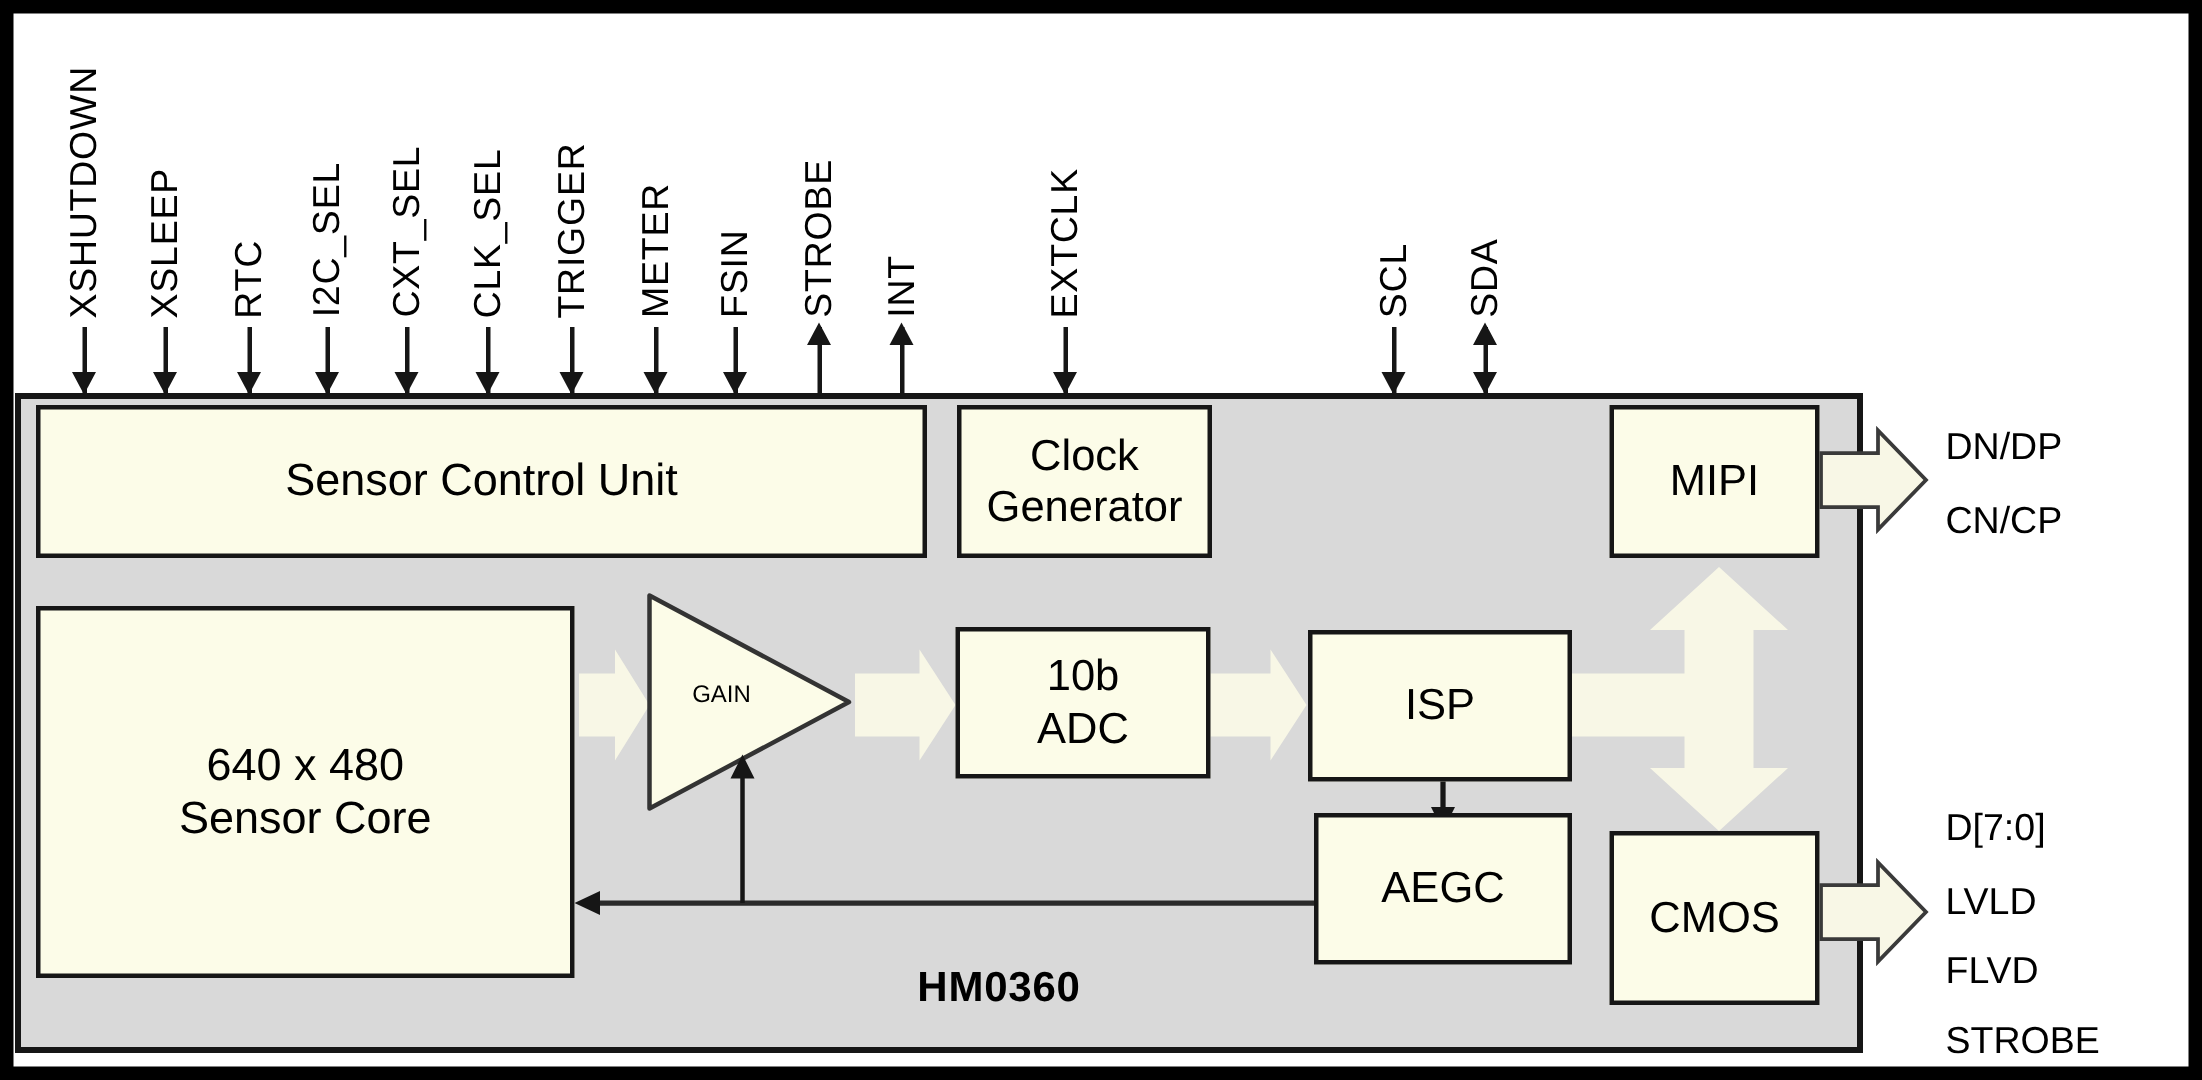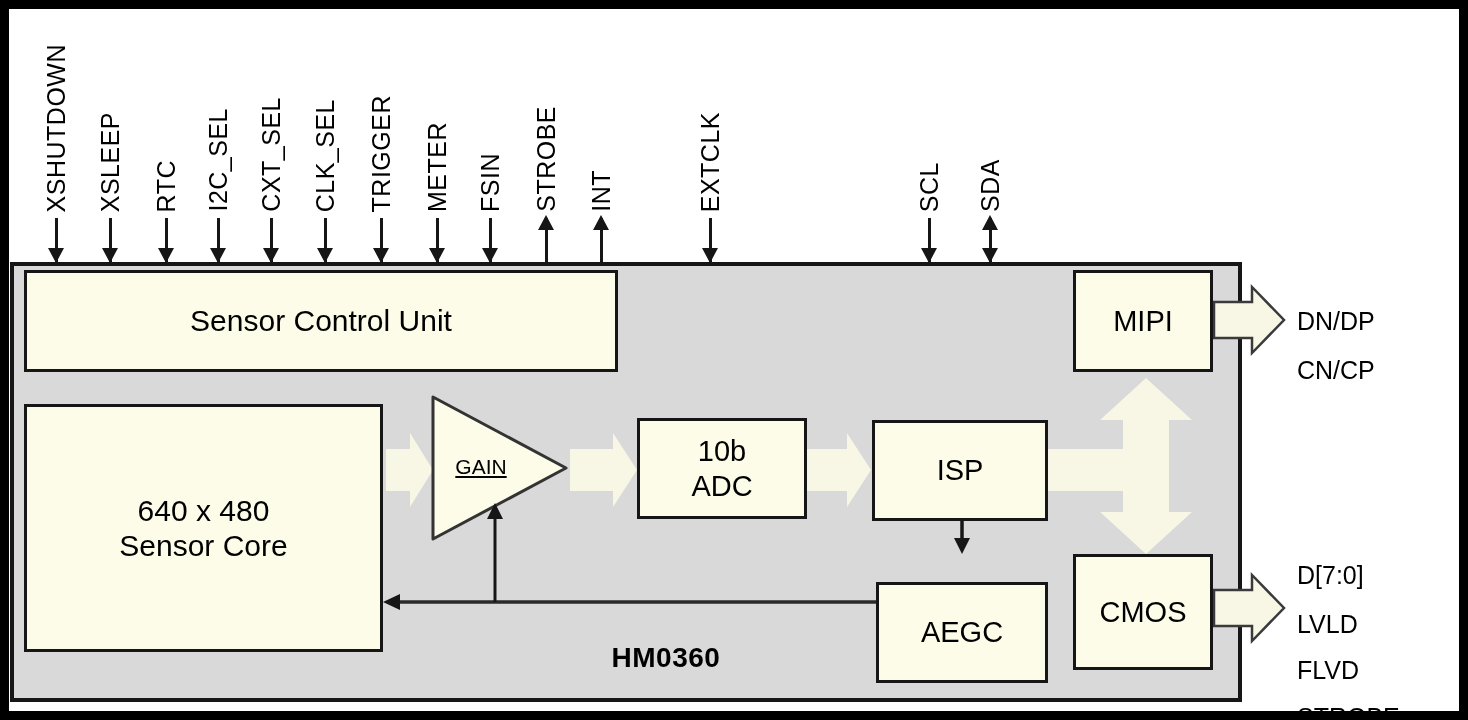--- a/index.html
+++ b/index.html
@@ -24,25 +24,25 @@
     display:flex;align-items:center;justify-content:center;text-align:center;
     font-size:29px;line-height:1.18;white-space:pre-line;z-index:3;
   }
   .blk-scu{left:24px;top:270px;width:594px;height:102px;font-size:30px;}
   .blk-clock{left:638px;top:270px;width:170px;height:102px;}
   .blk-serial{left:876px;top:270px;width:166px;height:102px;}
   .blk-mipi{left:1073px;top:270px;width:140px;height:102px;}
   .blk-core{left:24px;top:404px;width:359px;height:248px;font-size:30px;}
   .blk-adc{left:637px;top:418px;width:170px;height:101px;}
   .blk-isp{left:872px;top:420px;width:176px;height:101px;}
-  .blk-aegc{left:876px;top:582px;width:172px;height:101px;}
+  .blk-aegc{left:876px;top:542px;width:172px;height:101px;}
   .blk-cmos{left:1073px;top:554px;width:140px;height:116px;}
   .gain-label{
     position:absolute;left:433px;top:455px;width:96px;text-align:center;
-    font-size:21px;z-index:4;text-decoration:underline;
+    font-size:16px;z-index:4;
   }
   .chip-name{
     position:absolute;left:566px;top:642px;width:200px;text-align:center;
     font-size:28px;font-weight:bold;z-index:4;letter-spacing:0.5px;
   }
   
   .pin{position:absolute;top:218px;height:44px;width:0;z-index:5;}
   .pin-line{position:absolute;left:-1.5px;top:0;bottom:0;width:3px;background:#161616;}
   .pin-label{
     position:absolute;bottom:50px;left:-15px;width:30px;
@@ -54,21 +54,21 @@
     border-left:8px solid transparent;border-right:8px solid transparent;
     border-top:15px solid #161616;
   }
   .head-up{
     position:absolute;top:-3px;left:-8px;width:0;height:0;
     border-left:8px solid transparent;border-right:8px solid transparent;
     border-bottom:15px solid #161616;
   }
   
   .out-label{
-    position:absolute;left:1297px;height:30px;font-size:25px;z-index:5;white-space:nowrap;margin-top:23px;
+    position:absolute;left:1297px;height:30px;font-size:25px;z-index:5;white-space:nowrap;
   }
 </style>
 </head>
 <body>
 
 <div class="canvas">
 
   <div class="outer-frame"></div>
 
   <div class="chip"></div>
@@ -88,20 +88,22 @@
 
     <line x1="962" y1="519" x2="962" y2="540" stroke="#161616" stroke-width="3.5"></line>
     <polygon points="954,538 970,538 962,554" fill="#161616"></polygon>
     <line x1="876" y1="602" x2="399" y2="602" stroke="#2a2a2a" stroke-width="3.5"></line>
     <polygon points="400,594 400,610 383,602" fill="#161616"></polygon>
     <line x1="495" y1="602" x2="495" y2="517" stroke="#161616" stroke-width="3"></line>
     <polygon points="487,519 503,519 495,503" fill="#161616"></polygon>
   </svg>
 
   <div class="blk blk-scu">Sensor Control Unit</div>
+  <div class="blk blk-clock">Clock
+Generator</div>
   <div class="blk blk-mipi">MIPI</div>
   <div class="blk blk-core">640 x 480
 Sensor Core</div>
   <div class="blk blk-adc">10b
 ADC</div>
   <div class="blk blk-isp">ISP</div>
   <div class="blk blk-aegc">AEGC</div>
   <div class="blk blk-cmos">CMOS</div>
 
   <div class="gain-label">GAIN</div>

